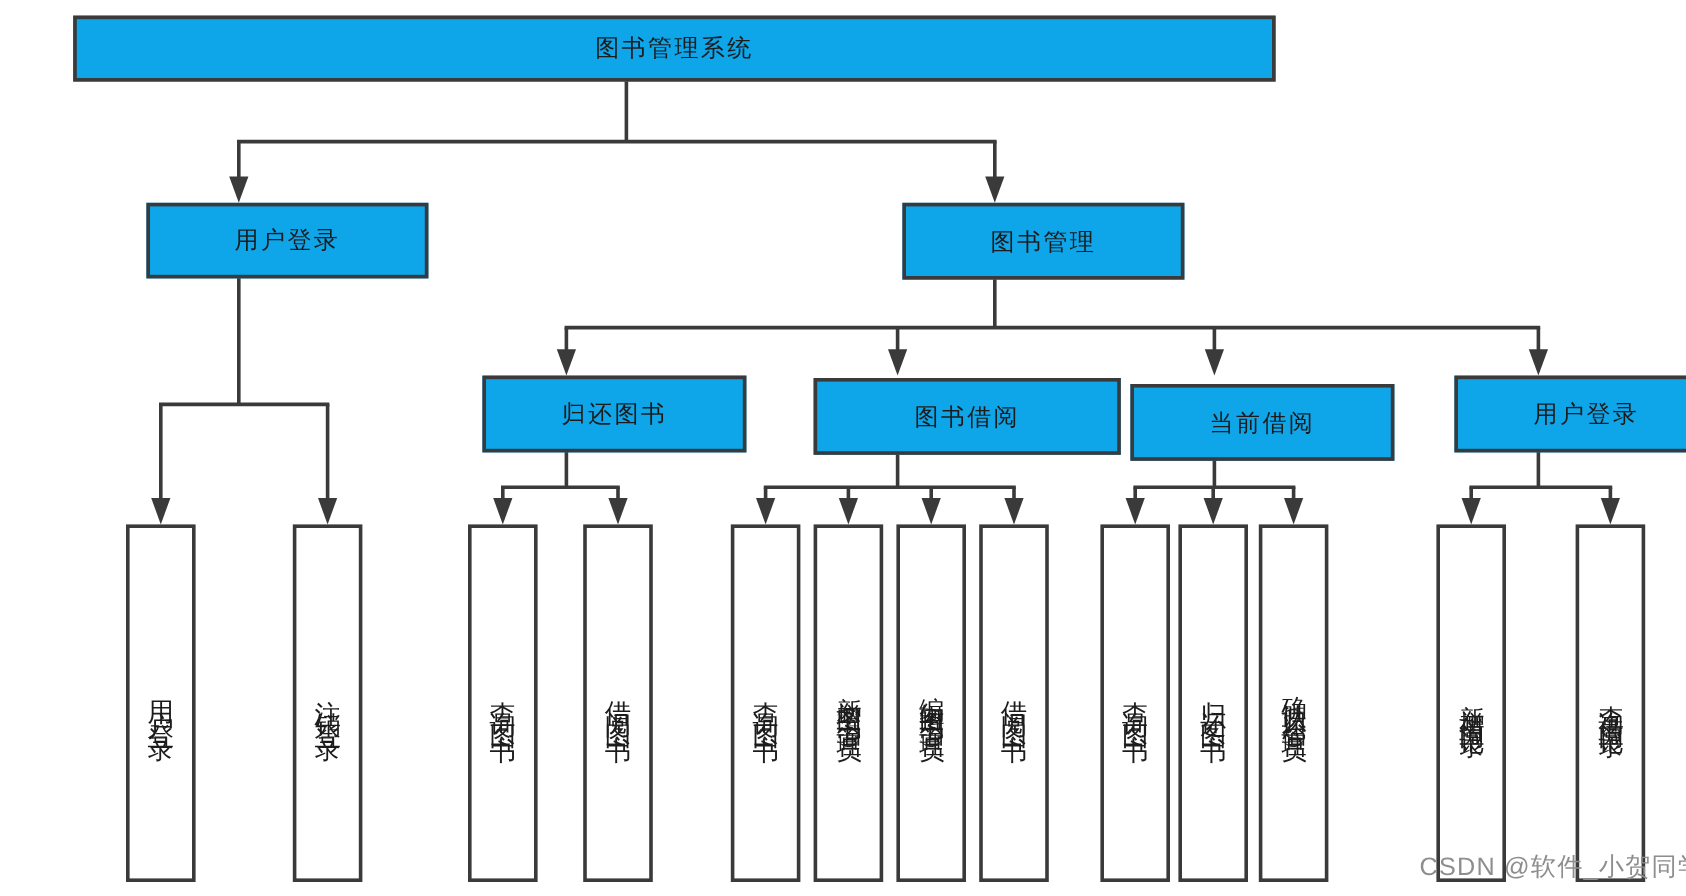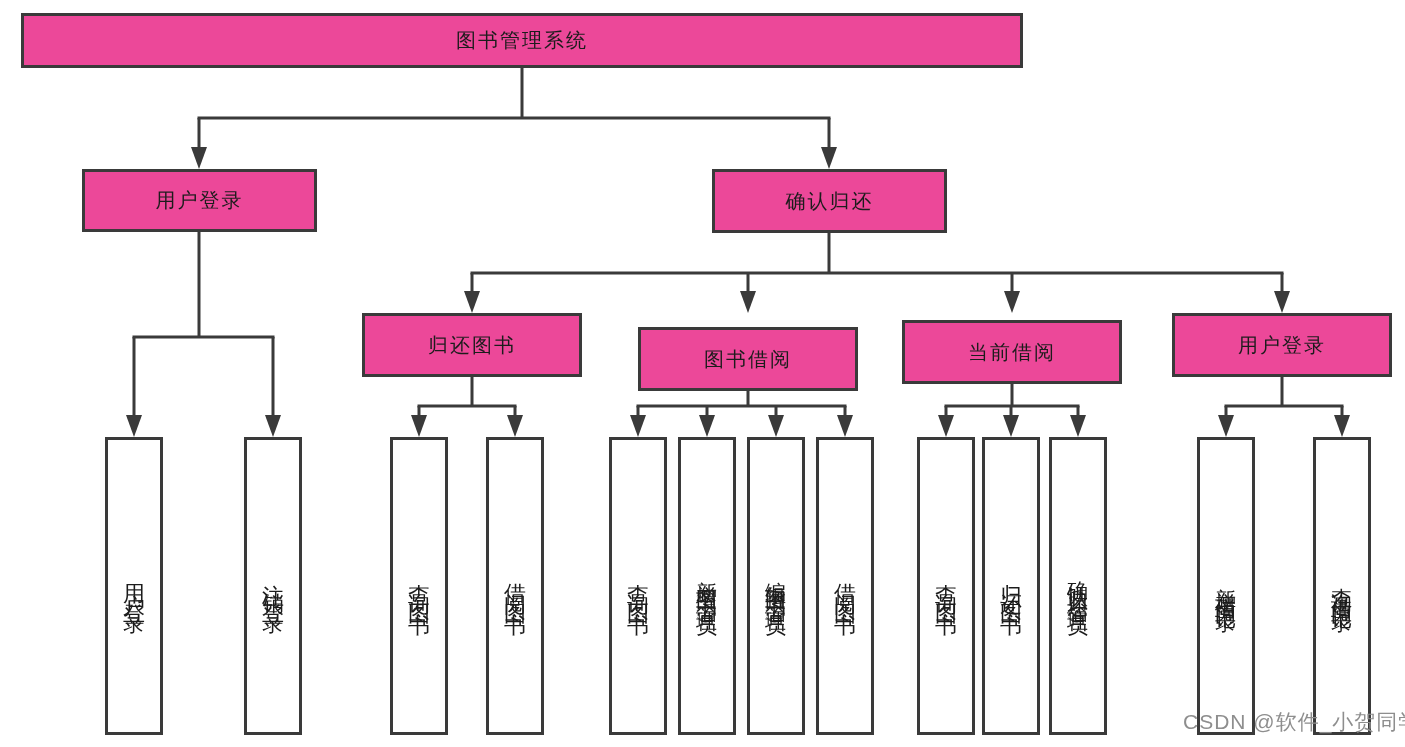--- a/index.html
+++ b/index.html
@@ -2,22 +2,22 @@
 <html><head>
 <meta charset="utf-8">
 <style>
   html,body{margin:0;padding:0;background:#ffffff;}
   .stage{
     position:relative;width:1405px;height:747px;background:#ffffff;overflow:hidden;
     font-family:"Liberation Sans","DejaVu Sans",sans-serif;color:#1c1c1c;
   }
   .stage svg{position:absolute;left:0;top:0;z-index:1;}
   .hbox{
-    position:absolute;z-index:2;background:#ec4899;border:3px solid #3a3a3a;
-    display:flex;align-items:center;justify-content:center;box-sizing:border-box;
+    position:absolute;z-index:2;background:#0ea5e9;border:3px solid #3a3a3a;
+    display:flex;align-items:center;justify-content:center;box-sizing:border-box;margin-left:40px;
   }
   .hbox span{font-size:20px;letter-spacing:2px;white-space:nowrap;}
   .vbox{
     position:absolute;z-index:2;background:#ffffff;border:3px solid #3a3a3a;
     top:437px;width:58px;height:298px;box-sizing:border-box;
     display:flex;align-items:center;justify-content:center;
   }
   .vbox span{
     writing-mode:vertical-rl;text-orientation:mixed;
     font-size:22px;line-height:1;letter-spacing:10px;white-space:nowrap;
@@ -75,27 +75,27 @@
   </svg>
 
   <div class="hbox" style="left:21px;top:13px;width:1002px;height:55px">
     <span>图书管理系统</span>
   </div>
 
   <div class="hbox" style="left:82px;top:169px;width:235px;height:63px">
     <span>用户登录</span>
   </div>
   <div class="hbox" style="left:712px;top:169px;width:235px;height:64px">
-    <span>确认归还</span>
+    <span>图书管理</span>
   </div>
 
   <div class="hbox" style="left:362px;top:313px;width:220px;height:64px">
     <span>归还图书</span>
   </div>
-  <div class="hbox" style="left:638px;top:327px;width:220px;height:64px">
+  <div class="hbox" style="left:638px;top:315px;width:256px;height:64px">
     <span>图书借阅</span>
   </div>
   <div class="hbox" style="left:902px;top:320px;width:220px;height:64px">
     <span>当前借阅</span>
   </div>
   <div class="hbox" style="left:1172px;top:313px;width:220px;height:64px">
     <span>用户登录</span>
   </div>
 
   <div class="vbox" style="left:105px">

